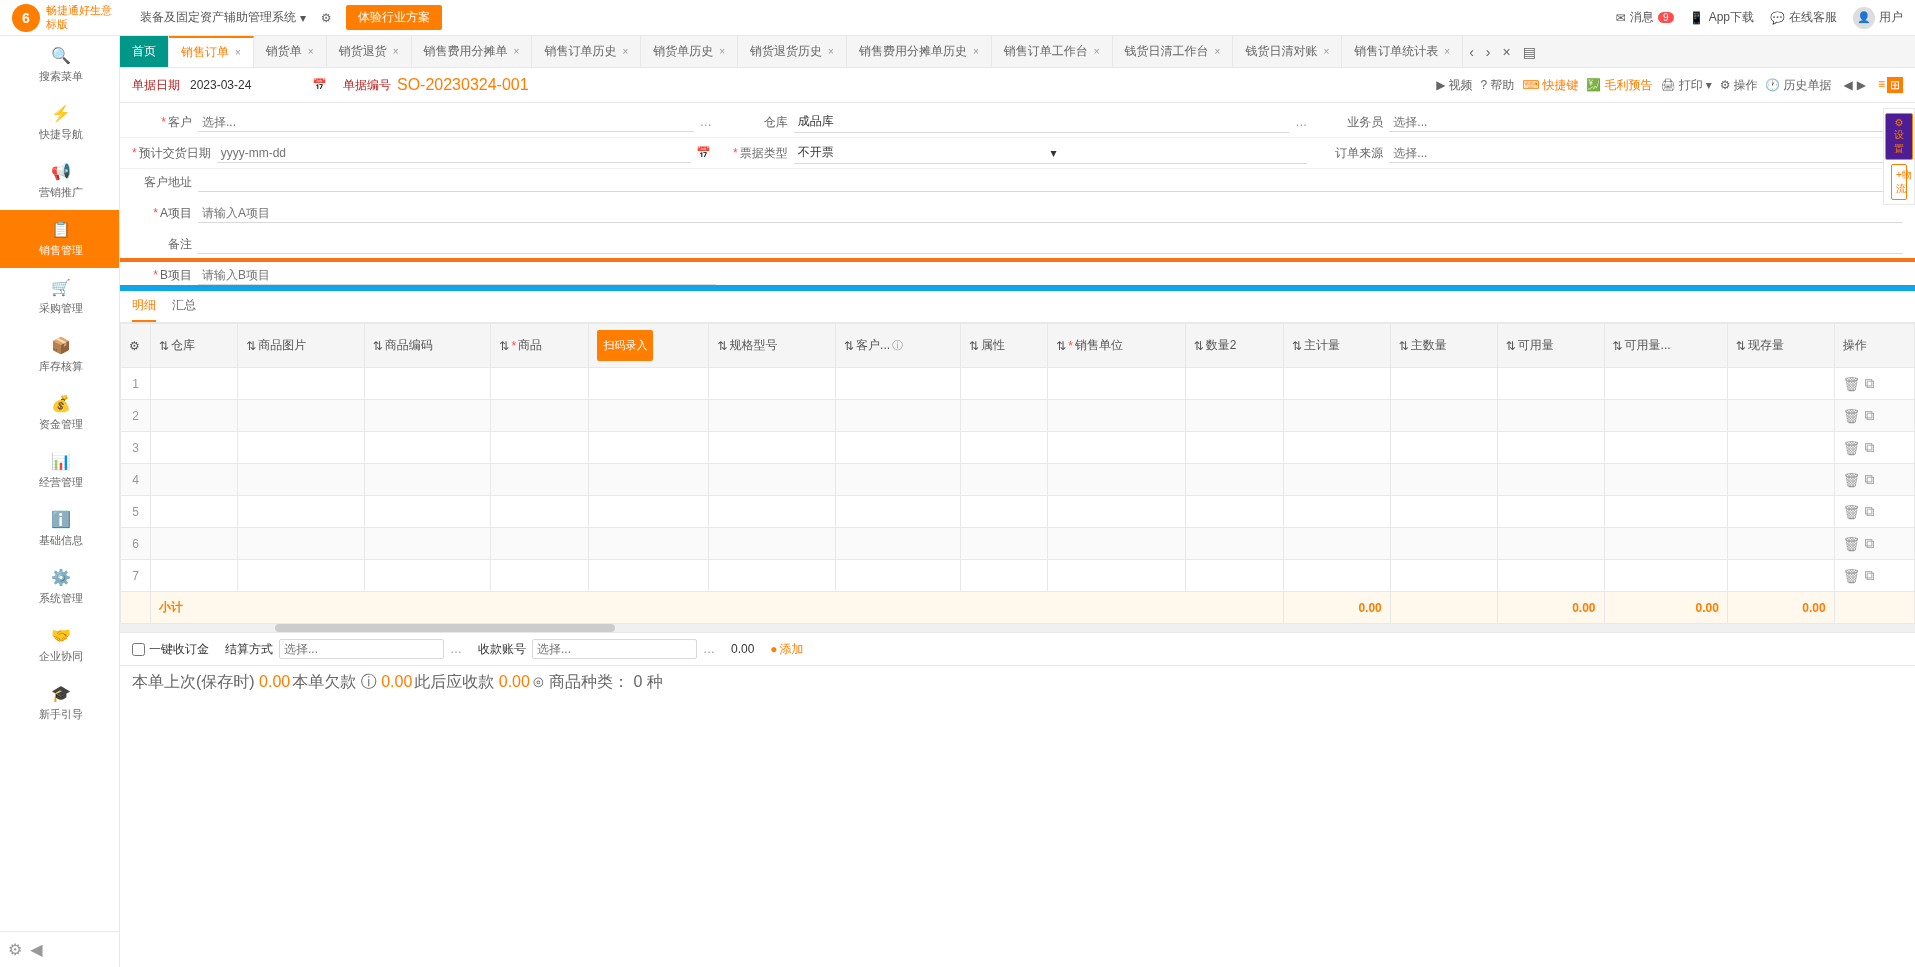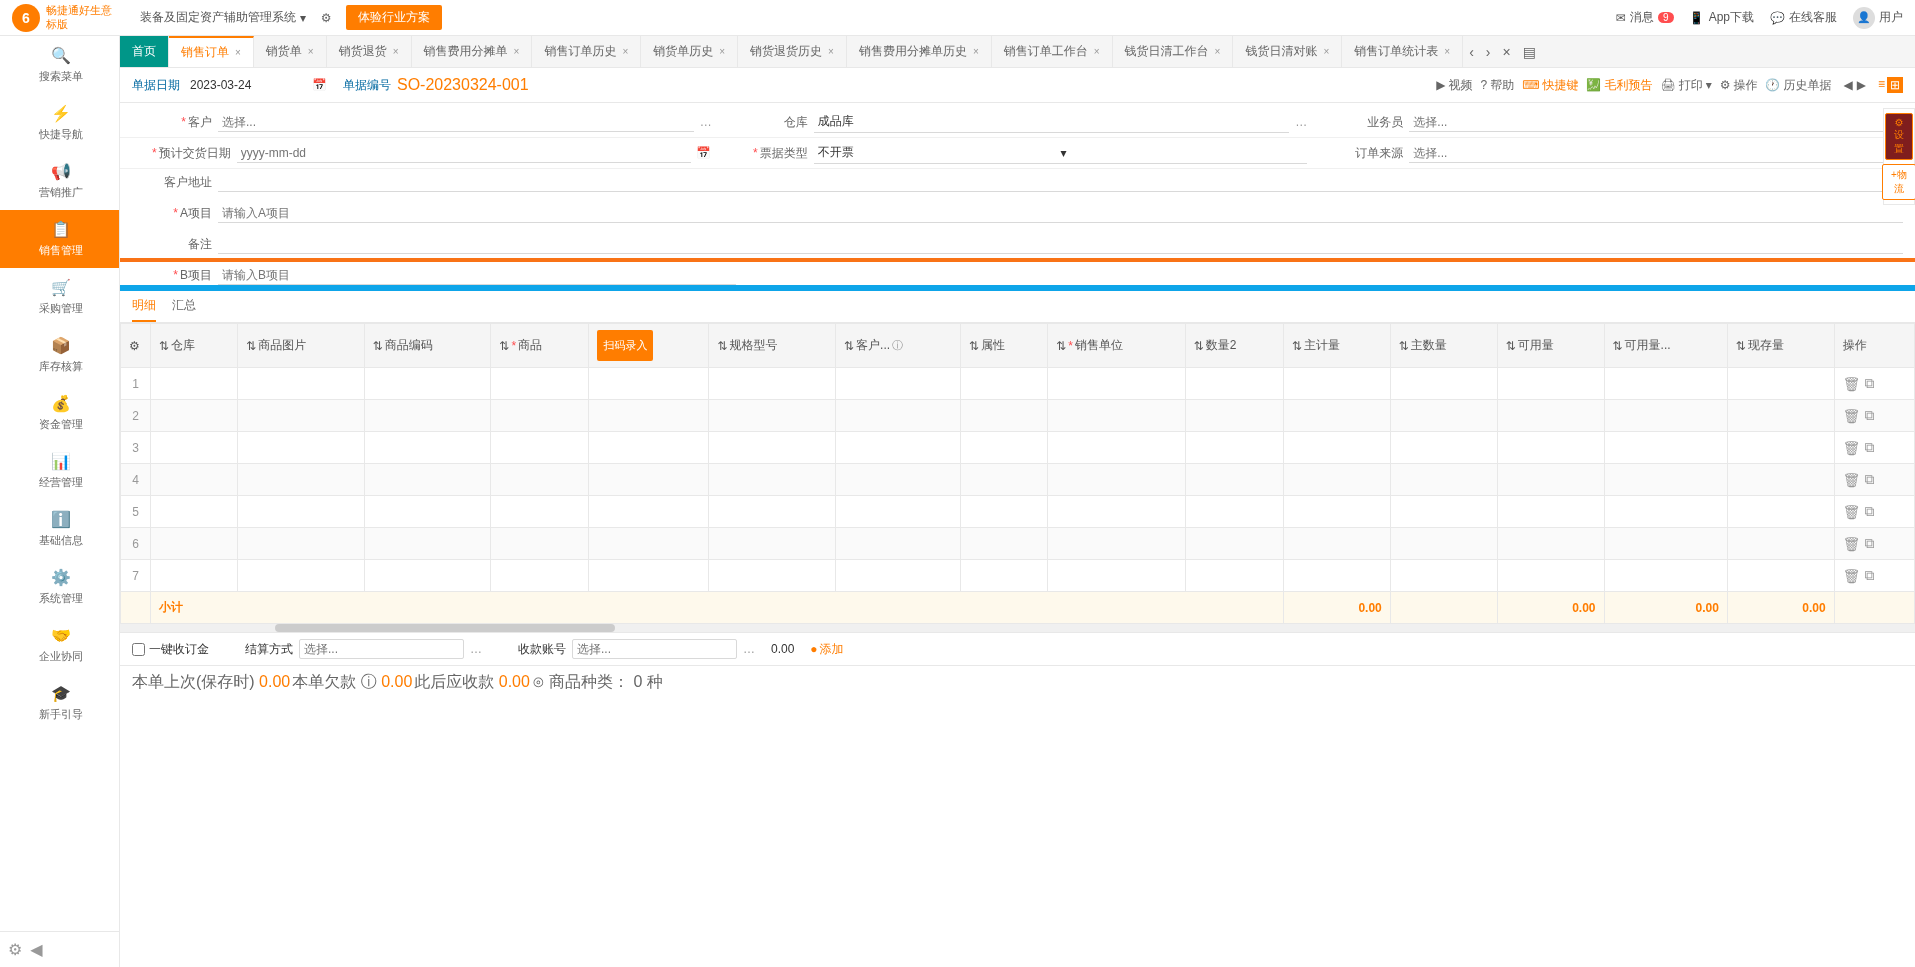--- a/index.html
+++ b/index.html
@@ -40,26 +40,26 @@
     .tab-item.home { background: #009688; color: white; }
     .tab-close { font-size: 10px; color: #999; margin-left: 2px; }
     .tab-nav-btn { padding: 0 6px; height: 100%; display: flex; align-items: center; cursor: pointer; color: #666; background: #f5f5f5; border: none; font-size: 14px; }
     
     
     .page-container { flex: 1; background: white; overflow-y: auto; padding: 0; }
     
     
     .form-header { display: flex; align-items: center; padding: 8px 12px; border-bottom: 1px solid #e8e8e8; gap: 16px; background: white; }
     .form-header-item { display: flex; align-items: center; gap: 6px; font-size: 12px; }
-    .form-header-item label { color: #0369a1; white-space: nowrap; text-align: right; }
+    .form-header-item label { color: #b91c1c; white-space: nowrap; text-align: right; }
     .form-header-item input, .form-header-item span.value { border: 1px solid #d9d9d9; padding: 2px 6px; border-radius: 2px; font-size: 12px; min-width: 120px; }
     .form-header-actions { margin-left: auto; display: flex; align-items: center; gap: 8px; font-size: 12px; color: #666; }
     .form-header-action { display: flex; align-items: center; gap: 3px; cursor: pointer; }
     .btn-orange-text { color: #ff7d00; cursor: pointer; }
-    .field-group { display: flex; align-items: center; gap: 6px; margin-left: 20px; }
+    .field-group { display: flex; align-items: center; gap: 6px; }
     .field-label { color: #666; white-space: nowrap; font-size: 12px; min-width: 60px; text-align: right; }
     .field-label.required::before { content: '*'; color: #ff4d4f; margin-right: 2px; }
     .field-input { border: none; border-bottom: 1px solid #d9d9d9; padding: 2px 4px; font-size: 12px; flex: 1; color: #999; outline: none; background: transparent; }
     .dots { color: #999; font-size: 12px; cursor: pointer; }
     .select-field { display: flex; align-items: center; border-bottom: 1px solid #d9d9d9; padding: 2px 4px; flex: 1; cursor: pointer; }
     .select-field span { flex: 1; font-size: 12px; color: #333; }
     .select-arrow { color: #999; font-size: 10px; }
     
     
     .detail-tabs { display: flex; padding: 0 12px; border-bottom: 1px solid #e8e8e8; gap: 16px; }
@@ -308,24 +308,24 @@
           </div>
           <div style="display:flex;gap:2px;margin-left:4px;">
             <span style="cursor:pointer;color:#ff7d00;">≡</span>
             <span style="cursor:pointer;background:#ff7d00;color:white;padding:1px 3px;">⊞</span>
           </div>
         </div>
       </div>
 
       <div style="position:absolute;right:0;top:40px;display:flex;flex-direction:column;gap:2px;z-index:50;">
         <div style="width:32px;background:#fff;border:1px solid #e8e8e8;padding:4px;display:flex;flex-direction:column;gap:4px;align-items:center;">
-          <div style="width:28px;padding:3px 4px;background:#7f1d1d;border:1px solid #ff7d00;border-radius:2px;font-size:10px;color:#ff7d00;cursor:pointer;text-align:center;">
+          <div style="width:28px;padding:3px 4px;background:#4c1d95;border:1px solid #ff7d00;border-radius:2px;font-size:10px;color:#ff7d00;cursor:pointer;text-align:center;">
             <span>⚙</span>设置
           </div>
-          <div style="width:34px;padding:3px 4px;background:#fff;border:1px solid #ff7d00;border-radius:2px;font-size:10px;color:#ff7d00;cursor:pointer;text-align:center;">
+          <div style="width:16px;padding:3px 4px;background:#fff;border:1px solid #ff7d00;border-radius:2px;font-size:10px;color:#ff7d00;cursor:pointer;text-align:center;">
             <span>+</span>物流
           </div>
         </div>
       </div>
 
       <div style="padding:8px 12px 4px 12px; display:grid; grid-template-columns:1fr 1fr 1fr; gap:8px 16px; border-bottom:1px solid #f0f0f0;">
         <div class="field-group">
           <span class="field-label required">客户</span>
           <input class="field-input" type="text" placeholder="选择..." style="flex: 1 1 0%;">
           <span class="dots">…</span>

